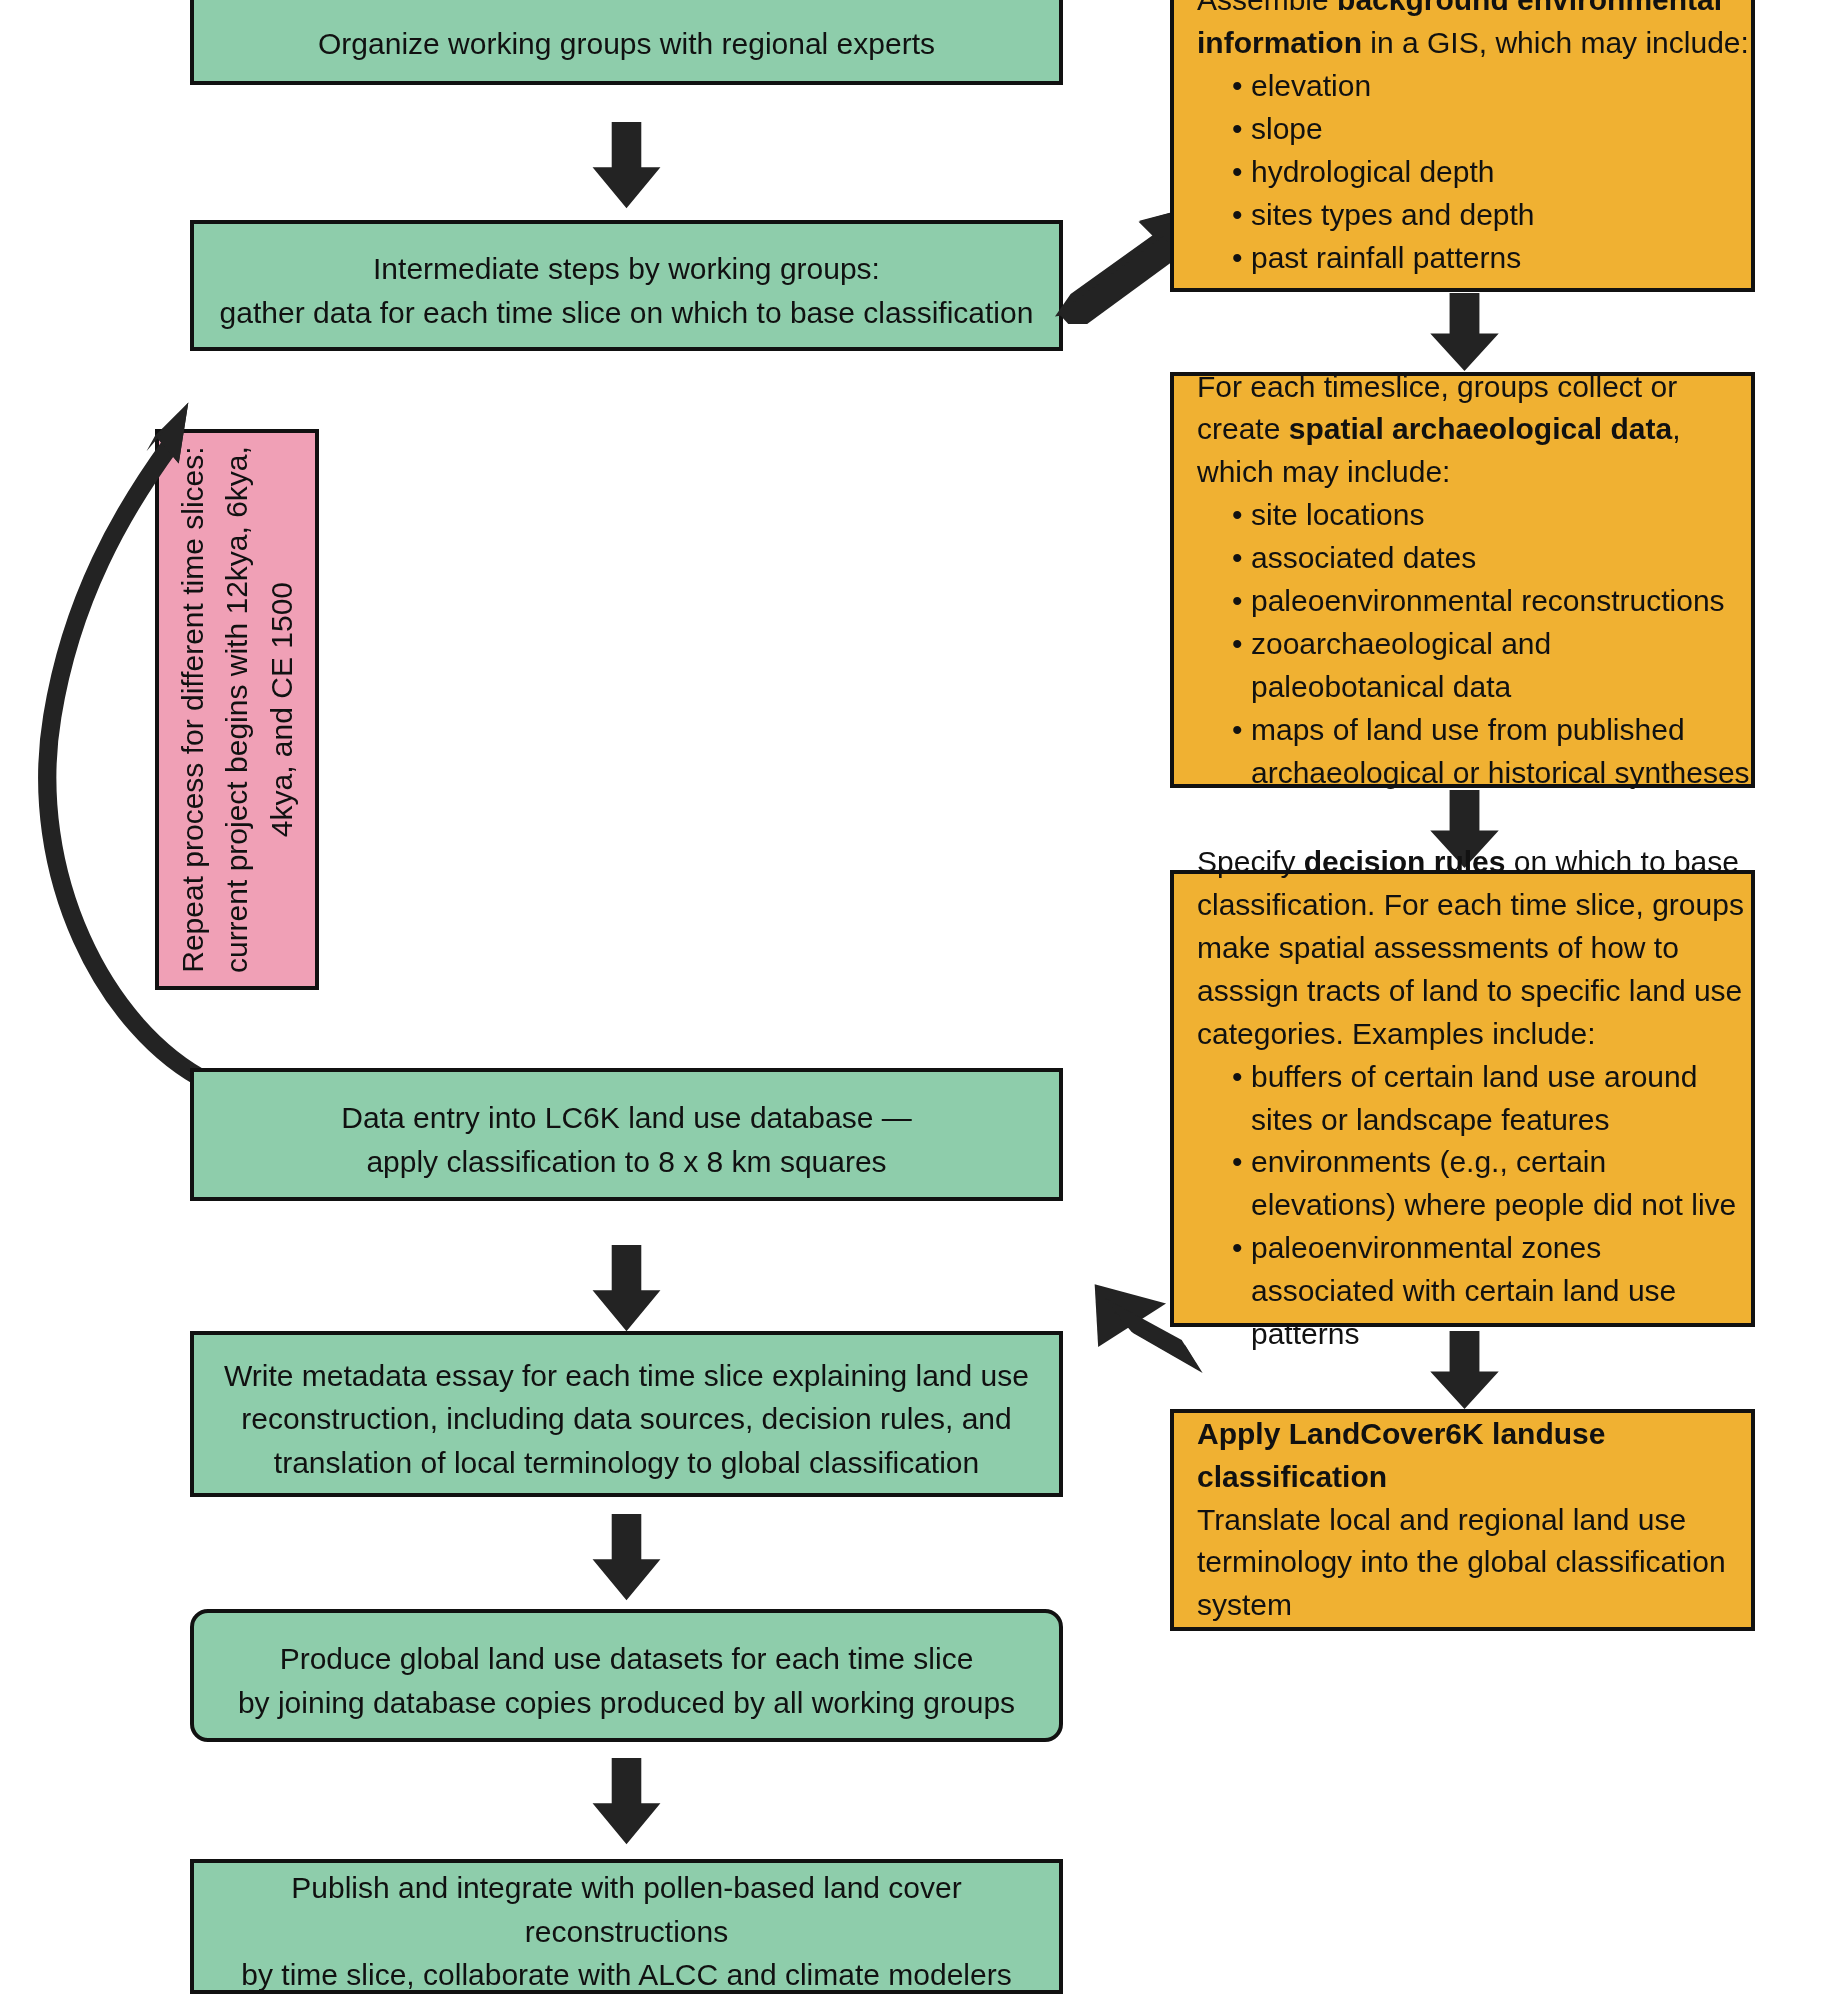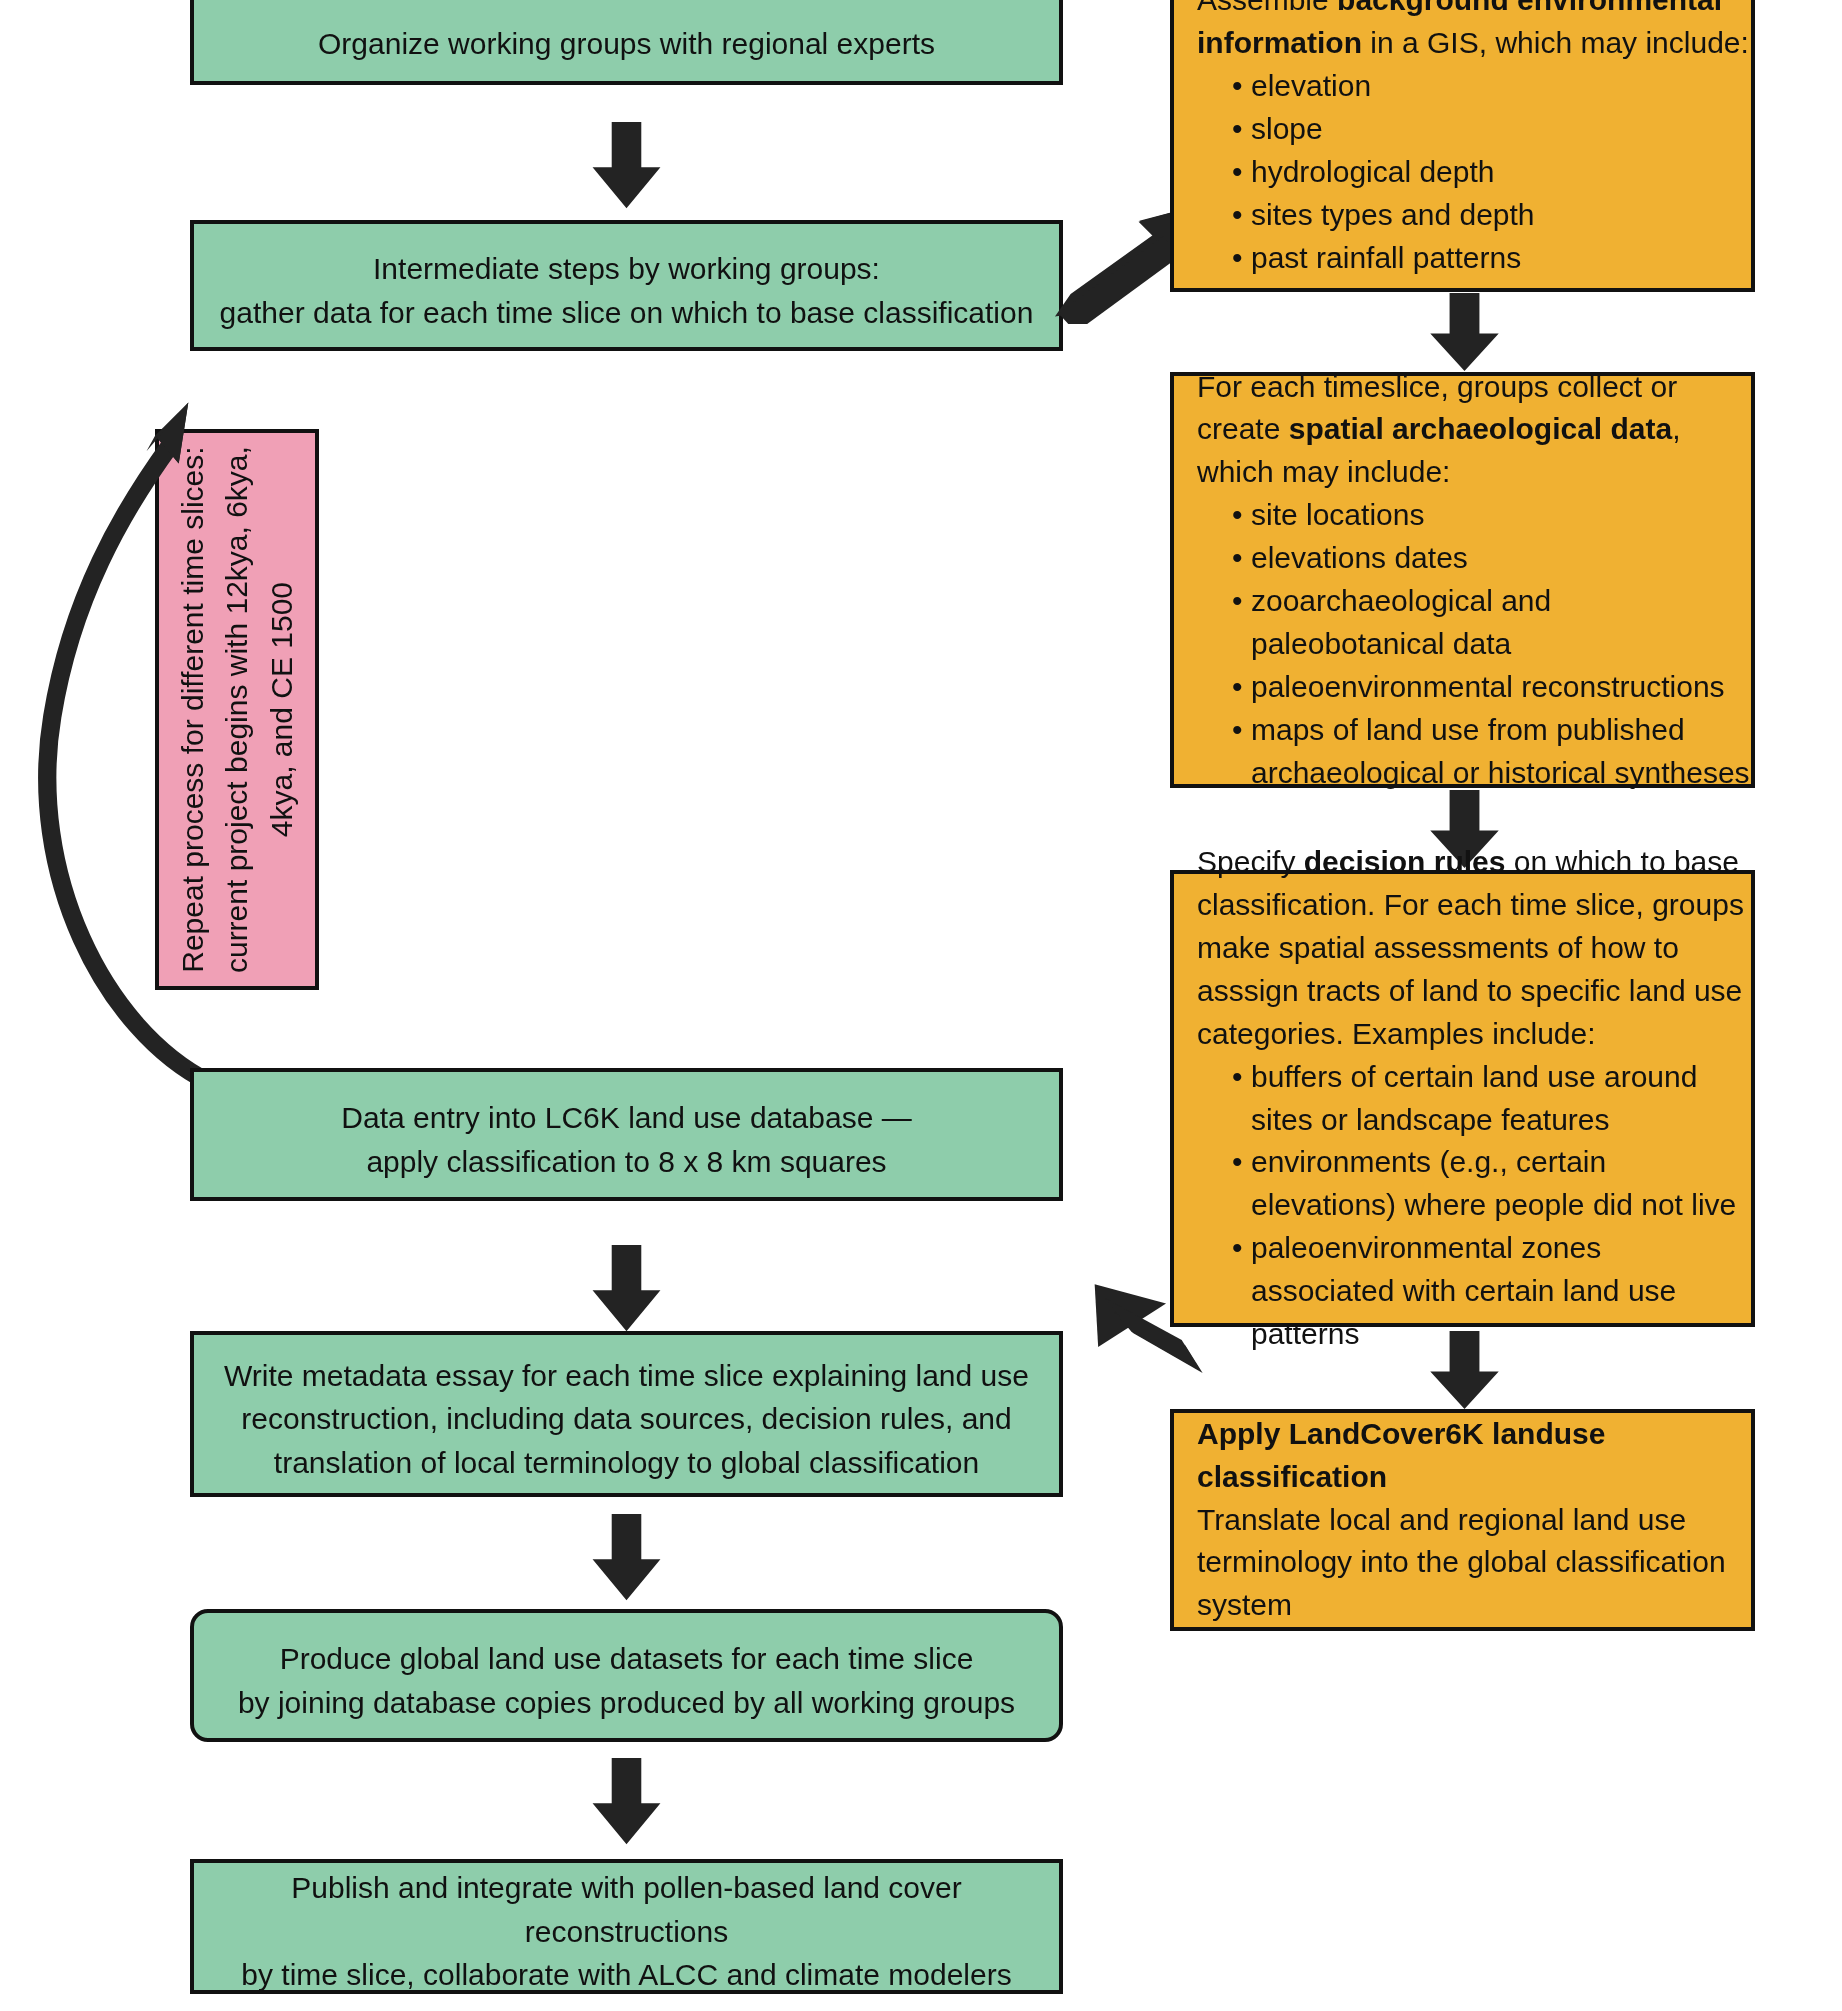--- a/index.html
+++ b/index.html
@@ -198,23 +198,23 @@
     <svg width="79" height="79" viewBox="0 0 90 90">
       <polygon points="28,0 62,0 62,46 84,46 45,89 6,46 28,46" fill="#232323"></polygon>
     </svg>
   </div>
 
   <div class="box orange" style="left:1170px; top:372px; width:585px; height:416px;">
     <div class="left-text">
       <p class="para"><span>For each timeslice, groups collect or create </span><span class="bold">spatial archaeological data</span><span>, which may include:</span></p>
       <ul class="bullets">
         <li>site locations</li>
-        <li>elevations dates</li>
+        <li>associated dates</li>
+        <li>paleoenvironmental reconstructions</li>
         <li>zooarchaeological and paleobotanical data</li>
-        <li>paleoenvironmental reconstructions</li>
         <li>maps of land use from published archaeological or historical syntheses</li>
       </ul>
     </div>
   </div>
 
   <div class="arrow-svg" style="left:1425px; top:790px; width:79px; height:79px;">
     <svg width="79" height="79" viewBox="0 0 90 90">
       <polygon points="28,0 62,0 62,46 84,46 45,89 6,46 28,46" fill="#232323"></polygon>
     </svg>
   </div>

